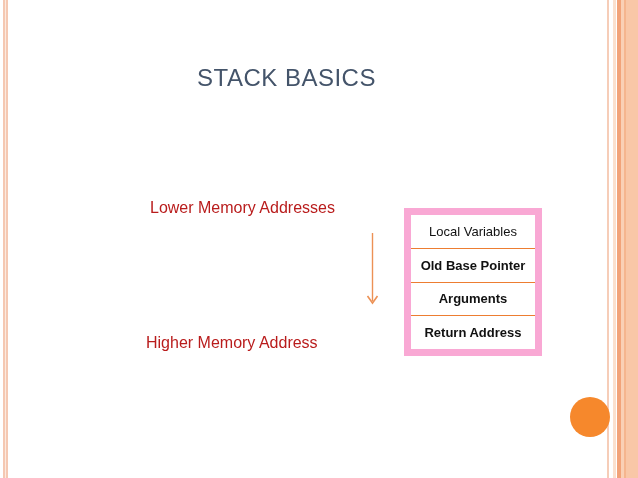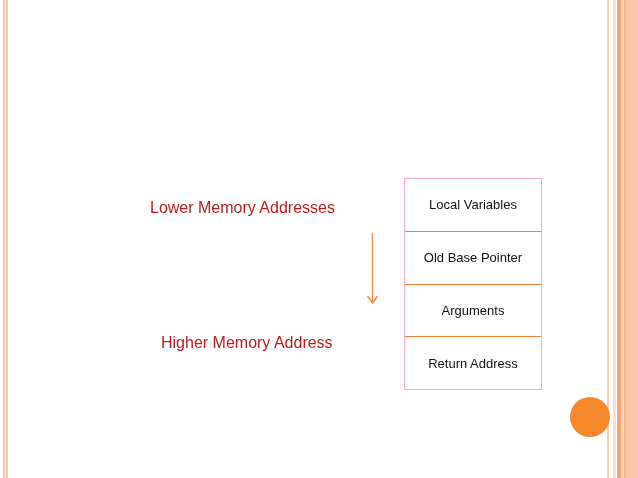--- a/index.html
+++ b/index.html
@@ -54,56 +54,58 @@
     white-space: nowrap;
   }
 
   
   .mem-label {
     position: absolute;
     font-size: 16px; color: #b91c1c;
     white-space: nowrap;
   }
   .mem-label.lower  { left: 150px; top: 199px; }
-  .mem-label.higher { left: 161px; top: 334px; }
+  .mem-label.higher { left: 146px; top: 334px; }
 
   
   .down-arrow {
     position: absolute; left: 366px; top: 232px;
     width: 13px; height: 77px;
   }
 
   
   .stack-box {
-    position: absolute; left: 404px; top: 178px;
-    width: 138px; height: 212px;
+    position: absolute; left: 404px; top: 208px;
+    width: 138px; height: 148px;
     box-sizing: border-box;
-    border: 1px solid #f9a8d4;
+    border: 7px solid #f9a8d4;
     display: flex; flex-direction: column;
     background: #ffffff;
   }
   .stack-cell {
     flex: 1 1 0;
     display: flex; align-items: center; justify-content: center;
     font-size: 13px; color: #111111;
     white-space: nowrap;
   }
   .stack-cell + .stack-cell {
     border-top: 1px solid #ed7d31;
+    font-weight: bold;
   }
 </style>
 </head>
 <body>
 
 <div class="slide">
 
   <div class="left-stripes"></div>
   <div class="right-stripes"></div>
   <div class="accent-circle"></div>
 
+  <h1 class="slide-title">STACK BASICS</h1>
 
   <div class="mem-label lower">Lower Memory Addresses</div>
 
   <div class="mem-label higher">Higher Memory Address</div>
 
   <div class="down-arrow">
     <svg width="13" height="77" viewBox="0 0 13 77" xmlns="http://www.w3.org/2000/svg">
       <line x1="6.5" y1="1" x2="6.5" y2="69" stroke="#ec9155" stroke-width="1.4"></line>
       <path d="M1.5 64 L6.5 71 L11.5 64" fill="none" stroke="#ec9155" stroke-width="1.6"></path>
     </svg>

